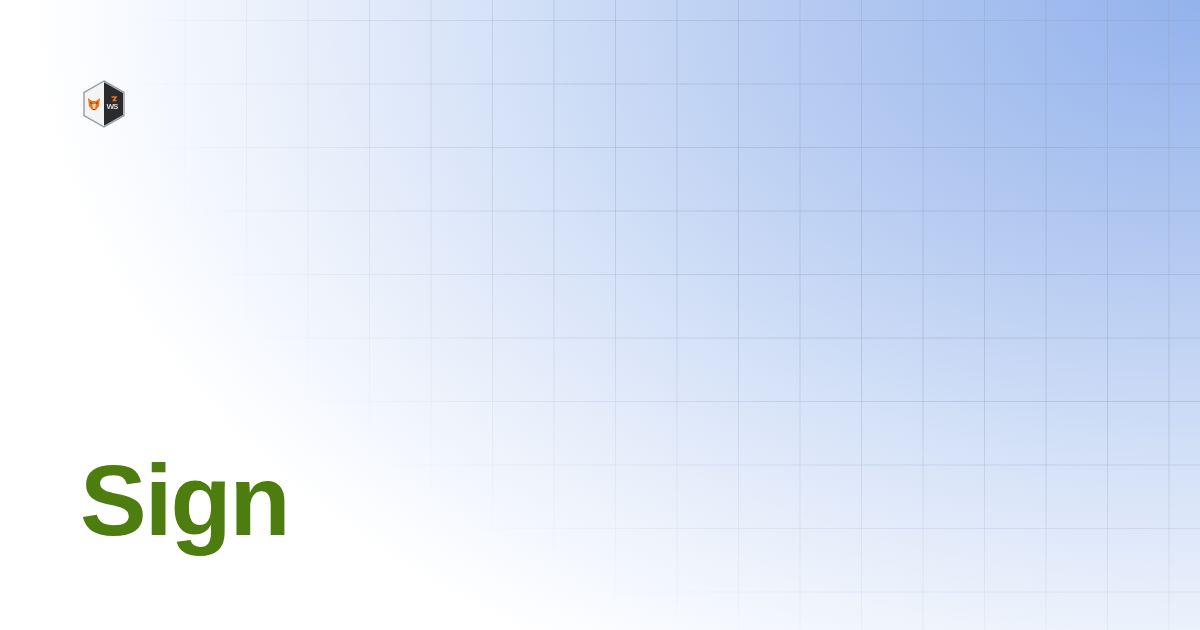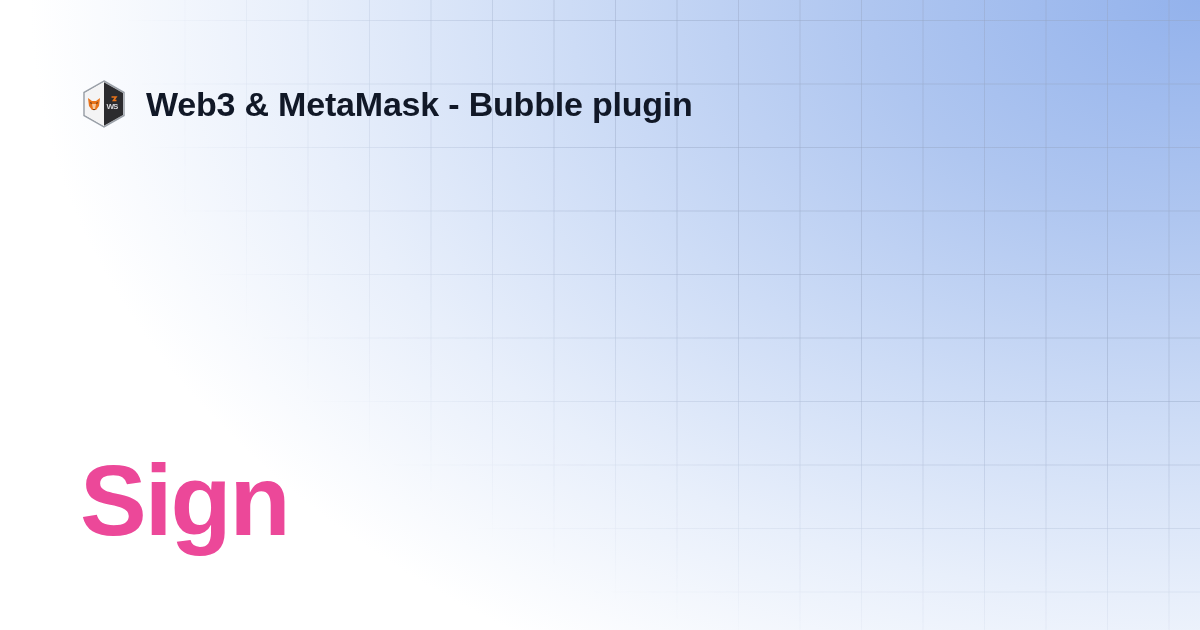--- a/index.html
+++ b/index.html
@@ -59,21 +59,21 @@
       letter-spacing: -0.2px;
       white-space: nowrap;
       line-height: 48px;
     }
     .headline {
       position: absolute;
       left: 80px;
       top: 440px;
       font-size: 100px;
       font-weight: 700;
-      color: #ec4899;
+      color: #4d7c0f;
       letter-spacing: -2px;
       line-height: 120px;
       white-space: nowrap;
     }
   </style>
 </head>
 <body>
 
 <div class="bg"></div>
 <div class="grid"></div>
@@ -92,16 +92,15 @@
       <polygon points="10,24 14,24 13,29 11,29" fill="#f6c9a0"></polygon>
       <polygon points="8,22 10,23 9,24" fill="#3a2a1e"></polygon>
       <polygon points="16,22 14,23 15,24" fill="#3a2a1e"></polygon>
       <polygon points="11,29 13,29 12,30.5" fill="#3a2a1e"></polygon>
 
       <text x="24.5" y="29" font-family="Liberation Sans, sans-serif" font-size="8" font-weight="700" fill="#d8d8dc">W</text>
       <text x="31" y="29" font-family="Liberation Sans, sans-serif" font-size="8" font-weight="700" fill="#d8d8dc">S</text>
       <path d="M29.5 17 L34 17 L31.5 20.5 L34.5 20.5" stroke="#e8731a" stroke-width="1.6" fill="none"></path>
     </svg>
   </span>
-  <span class="title">Web3 &amp; MetaMask - Bubble plugin</span>
 </div>
 
 <div class="headline">Sign</div>
 
 </body></html>

